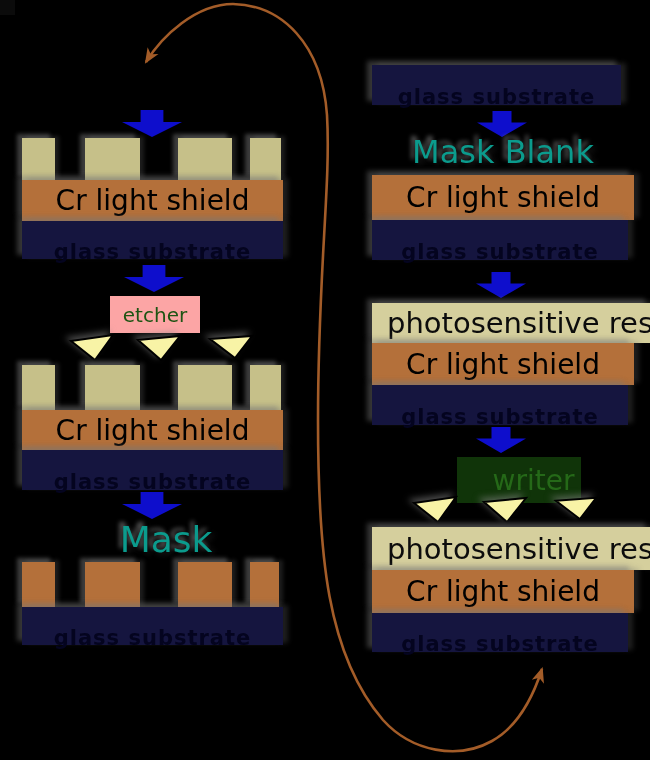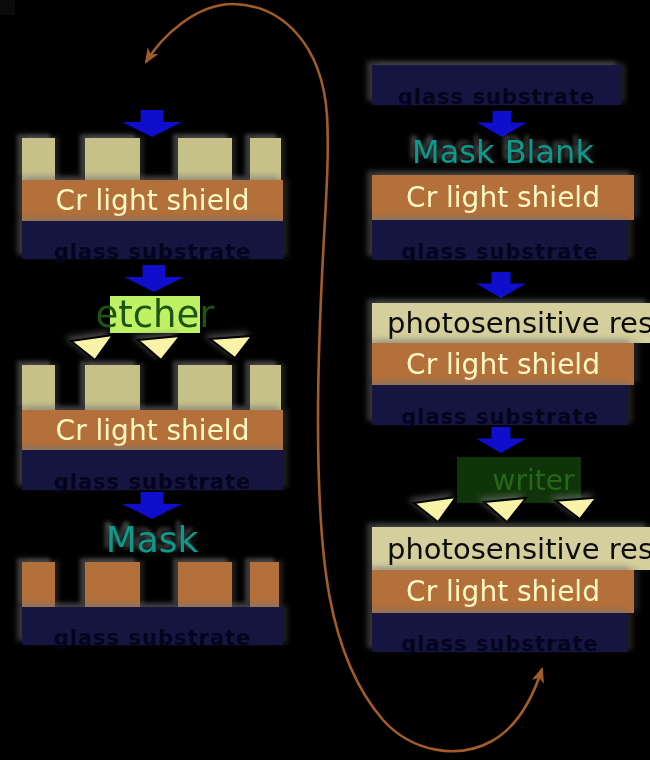--- a/index.html
+++ b/index.html
@@ -7,32 +7,32 @@
        font-family:"DejaVu Sans",sans-serif;}
   .bar{position:absolute;display:flex;align-items:center;justify-content:center;
        box-shadow:-5px -4px 5px rgba(120,120,120,.45),5px -2px 5px rgba(110,110,110,.28);}
   .navy{background:#15153f;}
   .orange{background:#b4703a;}
   .khaki{background:#d5cf9d;}
   .blockk{position:absolute;background:#c6c089;
        box-shadow:-5px -4px 4px rgba(120,120,120,.5),4px -2px 4px rgba(100,100,100,.3);}
   .blocko{position:absolute;background:#b4703a;
        box-shadow:-5px -4px 4px rgba(120,120,120,.5),4px -2px 4px rgba(100,100,100,.3);}
-  .cr-text{color:#fef9c3;font-size:28px;}
+  .cr-text{color:#000000;font-size:28px;}
   .glass-text{color:#04041f;font-size:21px;font-weight:bold;letter-spacing:1px;margin-top:23px;}
   .resist-bar{justify-content:flex-start;padding-left:15px;overflow:hidden;
        white-space:nowrap;box-sizing:border-box;}
   .resist-text{color:#0c0c0c;font-size:29px;white-space:nowrap;}
   .bluearrow{position:absolute;background:#0e0ecc;
        clip-path:polygon(31% 0,69% 0,69% 44%,100% 44%,50% 100%,0 44%,31% 44%);
        filter:drop-shadow(-4px -3px 3px rgba(120,120,120,.5));}
   .teal{position:absolute;color:#0b9b8d;font-size:36px;text-align:center;
        text-shadow:-4px -4px 4px rgba(150,150,150,.55),3px 2px 6px rgba(80,80,80,.4);}
   .greenbox{position:absolute;display:flex;align-items:center;justify-content:center;}
-  .etchbox{background:#bef264;color:#1e5413;font-size:37px;}
+  .etchbox{background:#fca5a5;color:#1e5413;font-size:20px;}
   .writebox{background:#103409;color:#256918;font-size:28px;padding-left:29px;}
   .tri{position:absolute;filter:drop-shadow(-4px -3px 3px rgba(130,130,130,.55));}
   .curve{position:absolute;left:0;top:0;}
   .cornersq{position:absolute;left:0;top:0;width:15px;height:15px;background:#0b0b0b;}
 </style>
 </head>
 <body>
 
 <svg class="curve" width="650" height="760" viewBox="0 0 650 760">
   <defs>
@@ -85,21 +85,21 @@
 <div class="blockk" style="left:250px;top:365px;width:31px;height:45px;"></div>
 <div class="bar orange" style="left:22px;top:410px;width:261px;height:40px;">
   <span class="cr-text">Cr light shield</span>
 </div>
 <div class="bar navy" style="left:22px;top:450px;width:261px;height:40px;">
   <span class="glass-text">glass substrate</span>
 </div>
 
 <div class="bluearrow" style="left:122px;top:492px;width:60px;height:27px;"></div>
 
-<div class="teal" style="left:62px;top:519px;width:180px;">Mask</div>
+<div class="teal" style="left:76px;top:519px;width:180px;">Mask</div>
 
 <div class="blocko" style="left:22px;top:562px;width:33px;height:45px;"></div>
 <div class="blocko" style="left:85px;top:562px;width:55px;height:45px;"></div>
 <div class="blocko" style="left:178px;top:562px;width:54px;height:45px;"></div>
 <div class="blocko" style="left:250px;top:562px;width:29px;height:45px;"></div>
 <div class="bar navy" style="left:22px;top:607px;width:261px;height:38px;">
   <span class="glass-text">glass substrate</span>
 </div>
 
 <div class="bar navy" style="left:372px;top:65px;width:249px;height:40px;">

